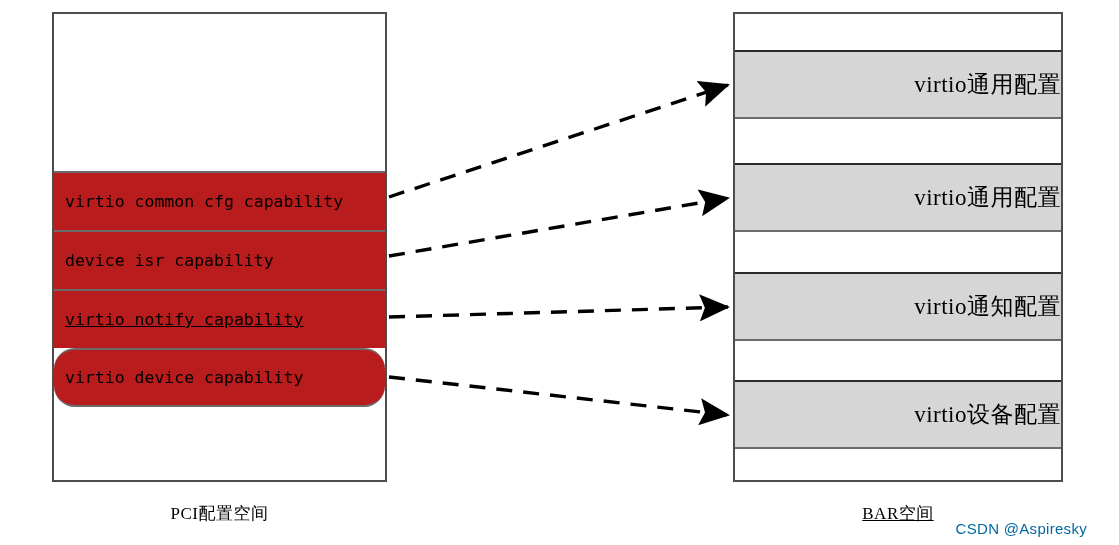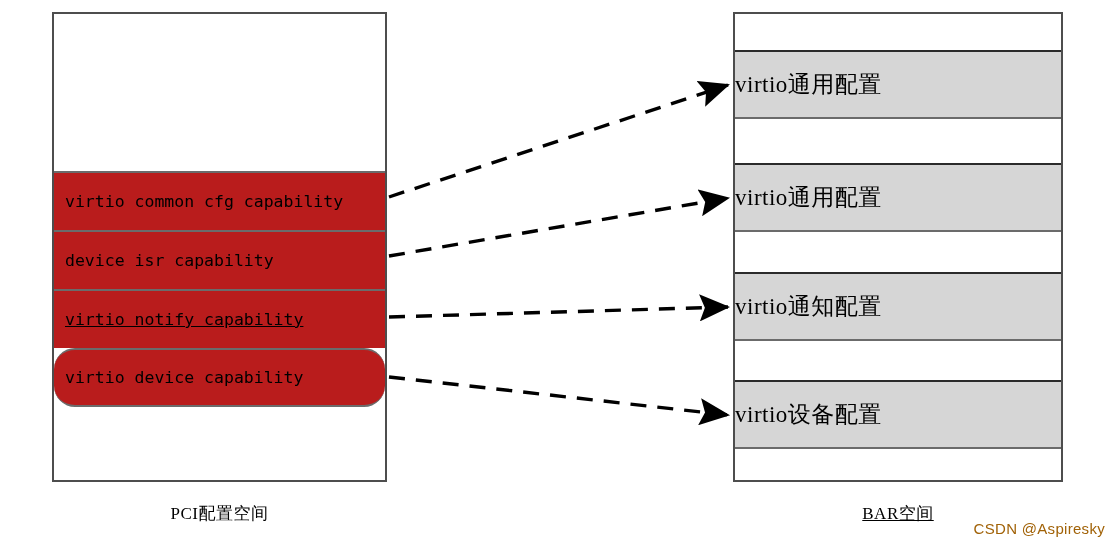--- a/index.html
+++ b/index.html
@@ -83,21 +83,21 @@
   #cap-3 { top: 348px; border-radius: 21px; }
 
   
   .bar-row {
     left: 735px;
     width: 326px;
     height: 69px;
     background: #d6d6d6;
     border-top: 2px solid #2b2b2b;
     border-bottom: 2px solid #6b6b6b;
-    justify-content: flex-start;
+    justify-content: flex-end;
     font-size: 23px;
     letter-spacing: 0.5px;
   }
 
   #bar-0 { top: 50px; }
   #bar-1 { top: 163px; }
   #bar-2 { top: 272px; }
   #bar-3 { top: 380px; }
 
   
@@ -116,25 +116,25 @@
   #caption-bar {
     left: 733px;
     top: 502px;
     width: 330px;
     text-align: center;
     text-decoration: underline;
   }
 
   #watermark {
     position: absolute;
-    right: 14px;
+    right: 32px;
     bottom: 8px;
     font-family: "Liberation Sans", sans-serif;
     font-size: 15px;
-    color: #a16207;
+    color: #0369a1;
     white-space: nowrap;
     letter-spacing: 0.3px;
   }
 
   #arrows {
     position: absolute;
     left: 0;
     top: 0;
     width: 1119px;
     height: 545px;

